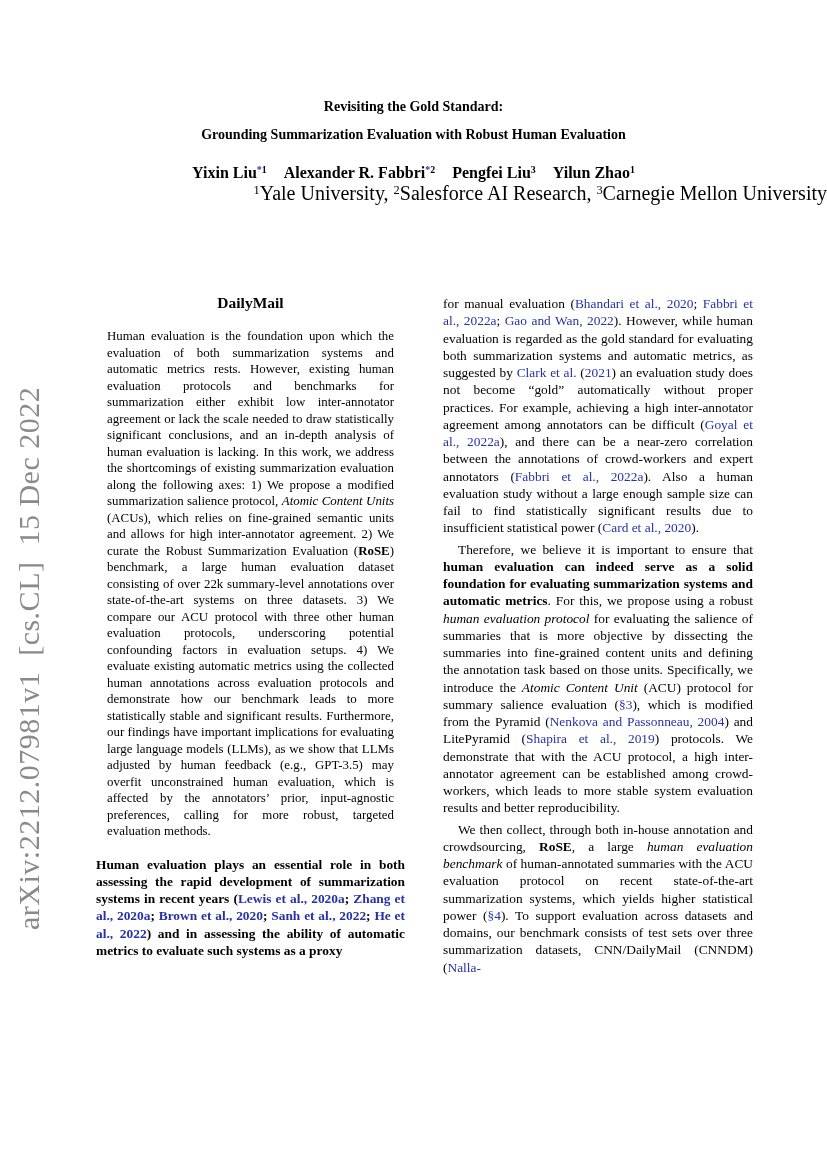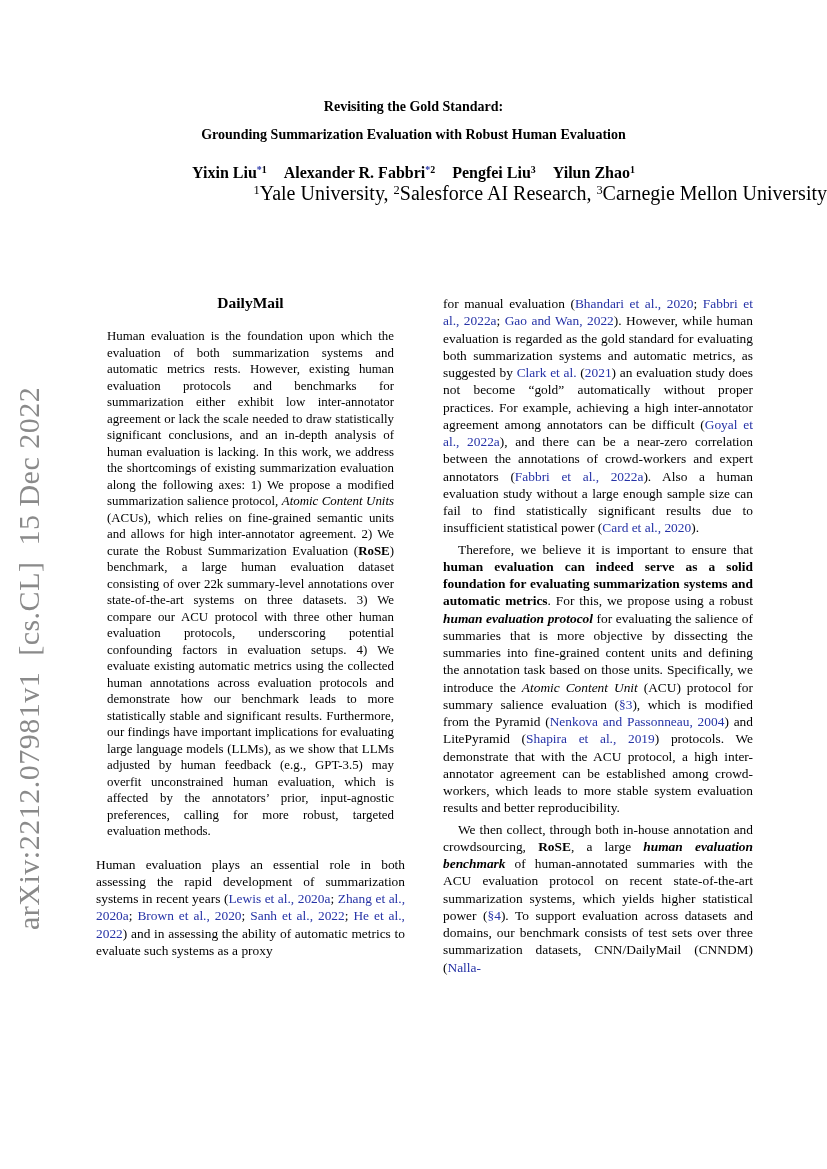--- a/index.html
+++ b/index.html
@@ -51,32 +51,32 @@
   }
 
   .section-heading{
     margin-top:15px;font-weight:700;font-size:16.5px;line-height:20px;
   }
   .section-heading .sec-num{margin-right:16px;}
 
   .body-par{
     font-size:13.4px;line-height:17.25px;text-align:justify;margin:0;
   }
-  .col-left .body-par{margin-top:8px;}
+  .col-left .body-par{margin-top:8px;font-weight:bold;}
   .col-right .body-par + .body-par{margin-top:4px;}
   .indent{text-indent:15px;}
 
   .footnote{margin-top:13px;}
   .footnote-rule{width:77px;border-top:1px solid #000;height:0;margin:0 0 4px 0;}
   .footnote-text{font-size:11.5px;padding-left:18px;}
 
   
   .s-b{font-weight:700;}
   .s-i{font-style:italic;}
-  .s-bi{font-weight:700;font-style:italic;}
+  .s-bi{font-weight:400;font-style:italic;}
   .s-a{color:var(--link-color);}
   .s-sup{font-size:.62em;vertical-align:.5em;line-height:0;}
   .s-supa{font-size:.62em;vertical-align:.5em;line-height:0;color:var(--link-color);}
   .s-gap{display:inline-block;width:17px;}
 </style>
 </head>
 <body>
 
 <div class="page">
 

